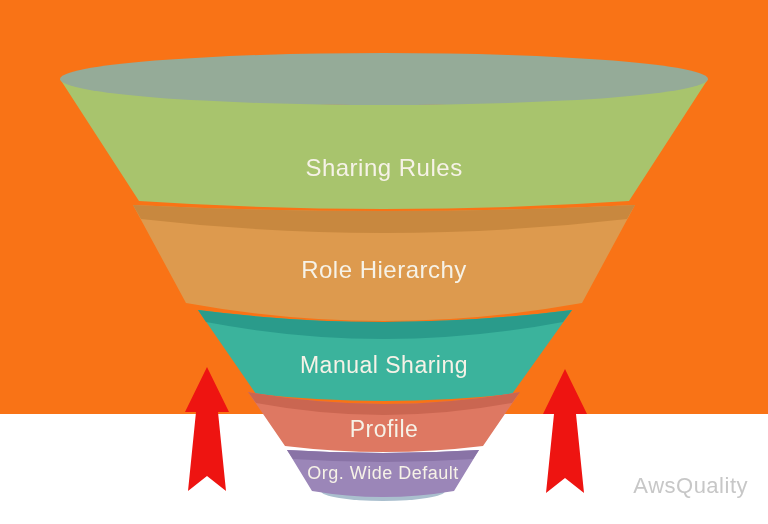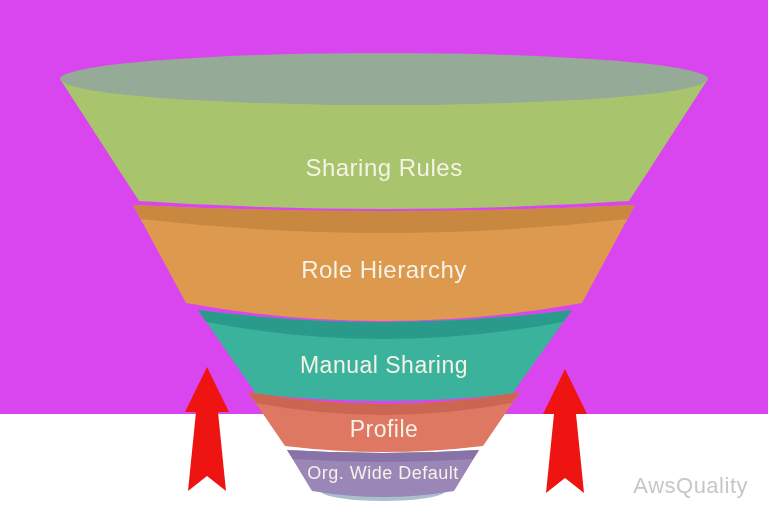--- a/index.html
+++ b/index.html
@@ -8,21 +8,21 @@
     background: #ffffff;
     width: 768px;
     height: 524px;
     overflow: hidden;
     font-family: "Liberation Sans", sans-serif;
   }
   .stage {
     position: relative;
     width: 768px;
     height: 414px;
-    background: #d946ef;
+    background: #f97316;
   }
   svg { display: block; }
   text.layer-label {
     font-family: "Liberation Sans", "DejaVu Sans", sans-serif;
     text-anchor: middle;
     font-weight: 400;
     letter-spacing: 0.5px;
   }
   text.watermark {
     font-family: "Liberation Sans", "DejaVu Sans", sans-serif;

